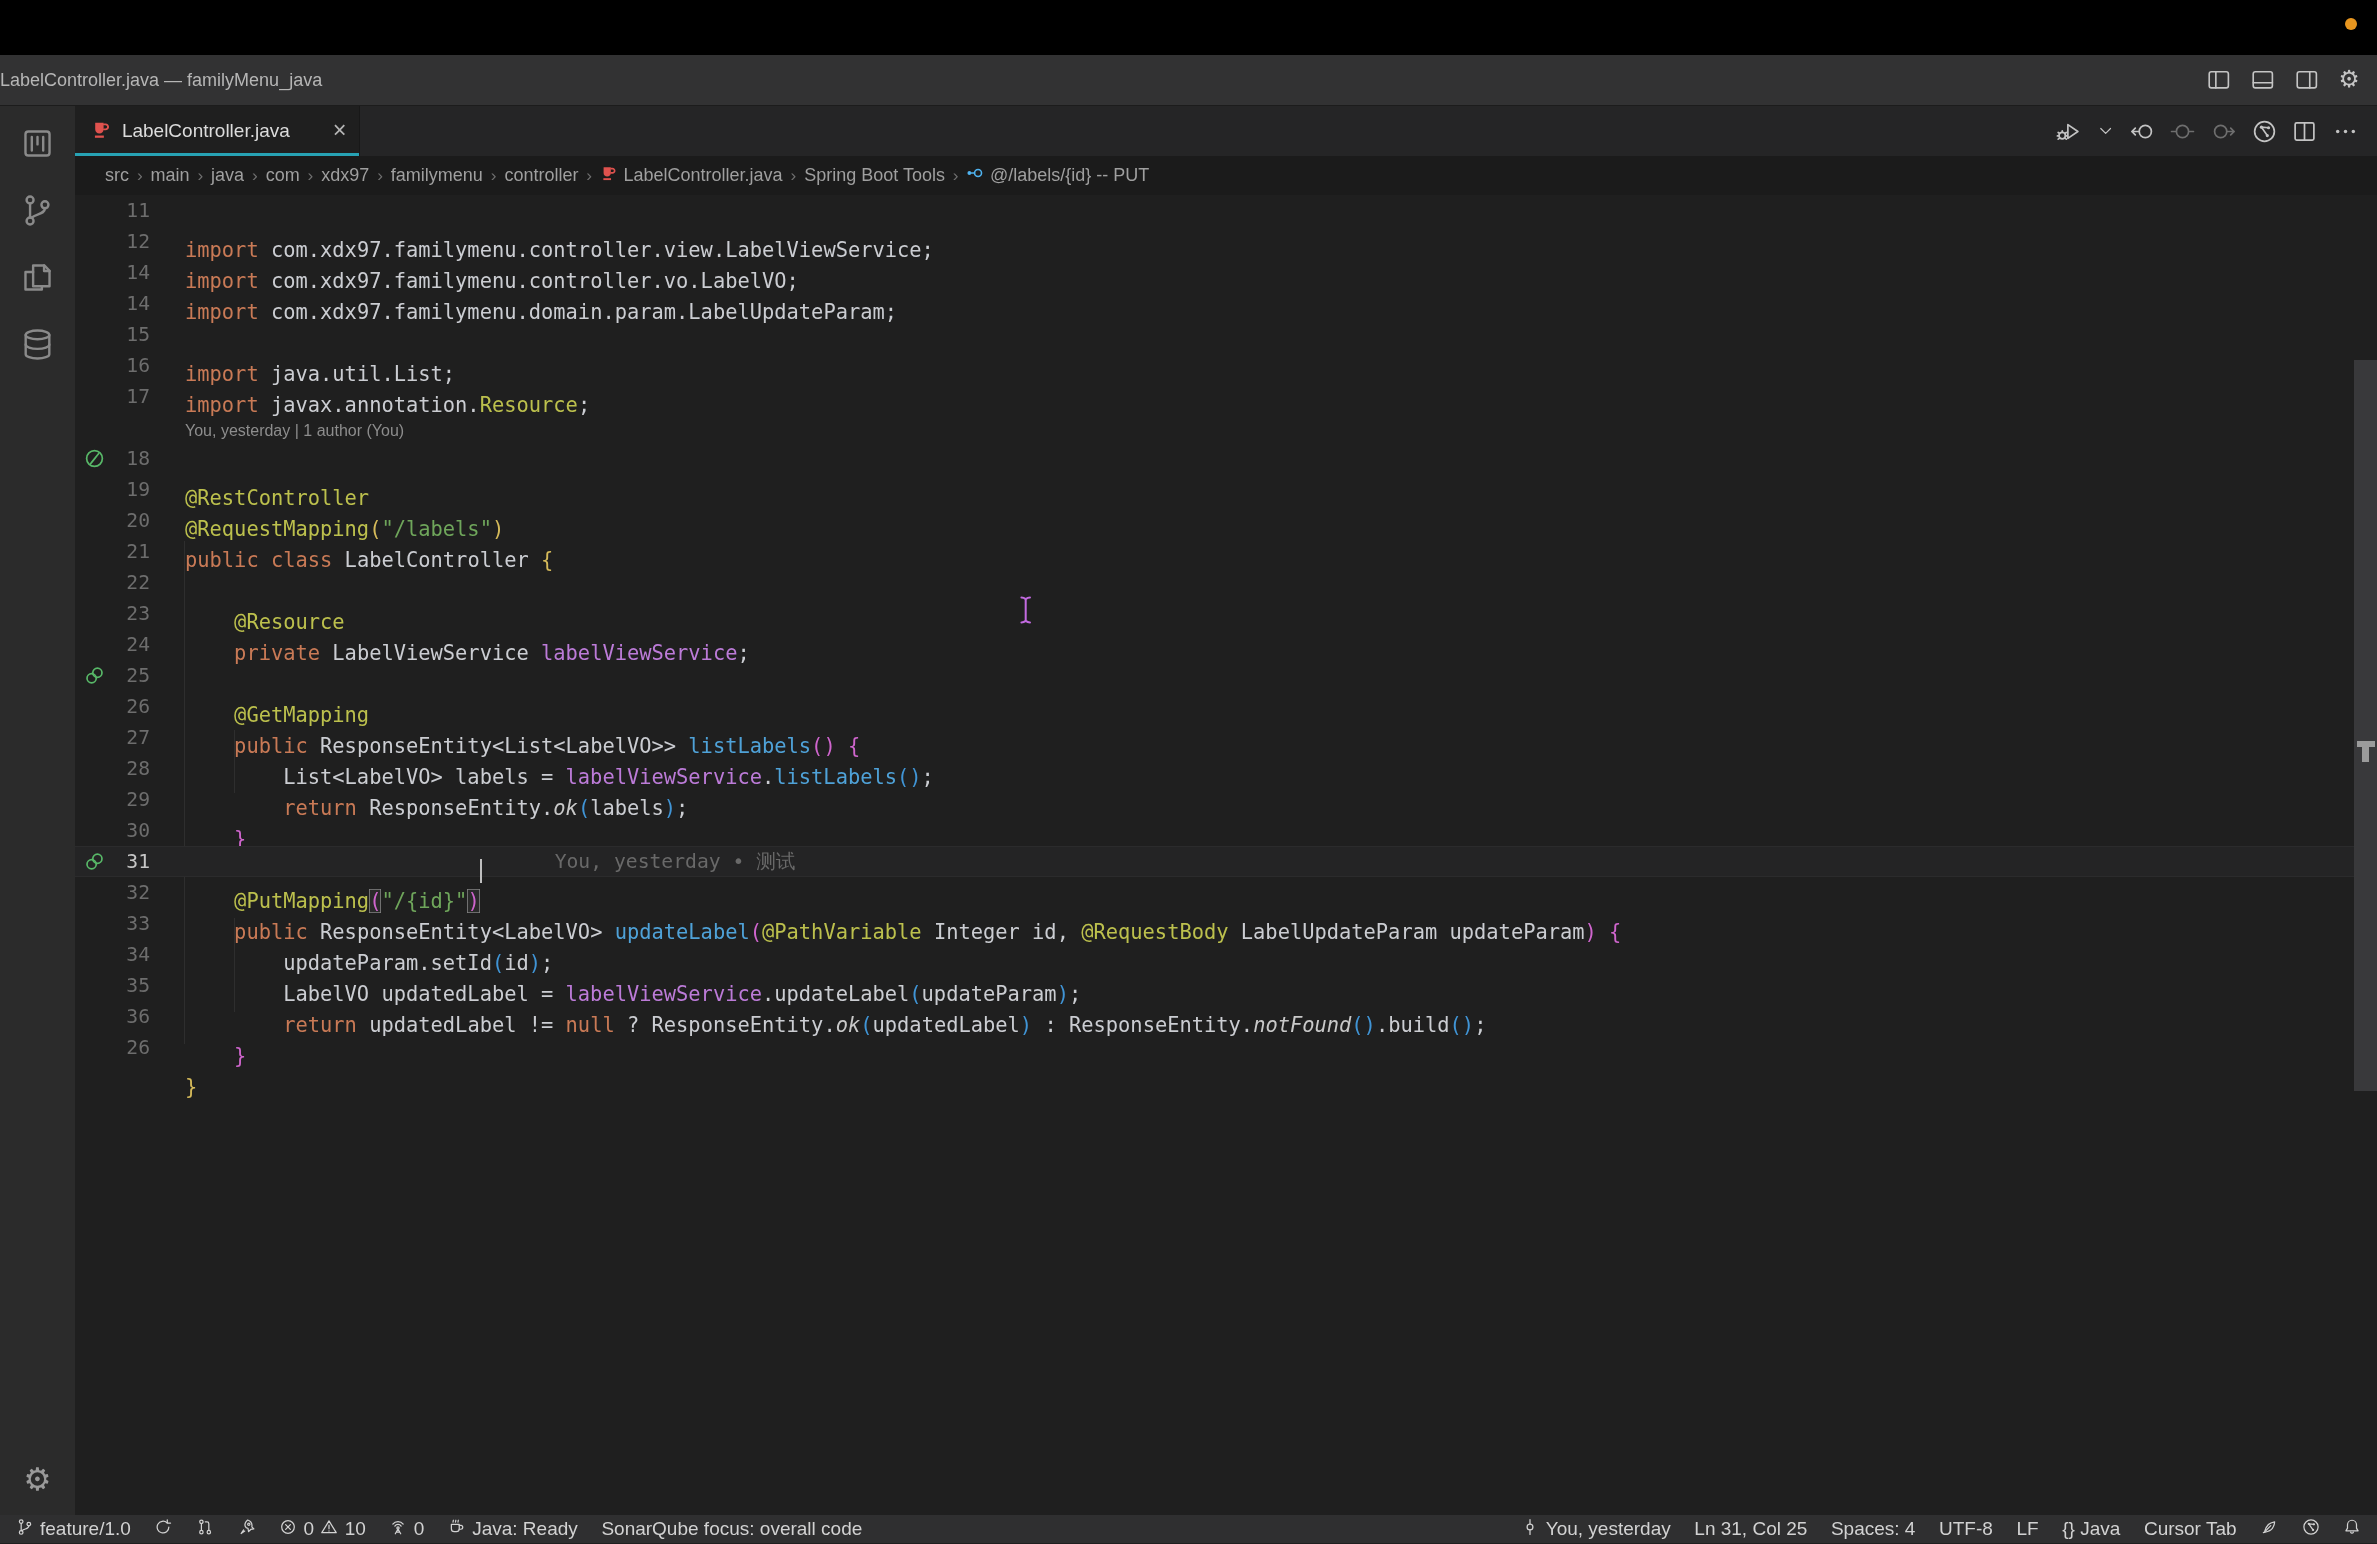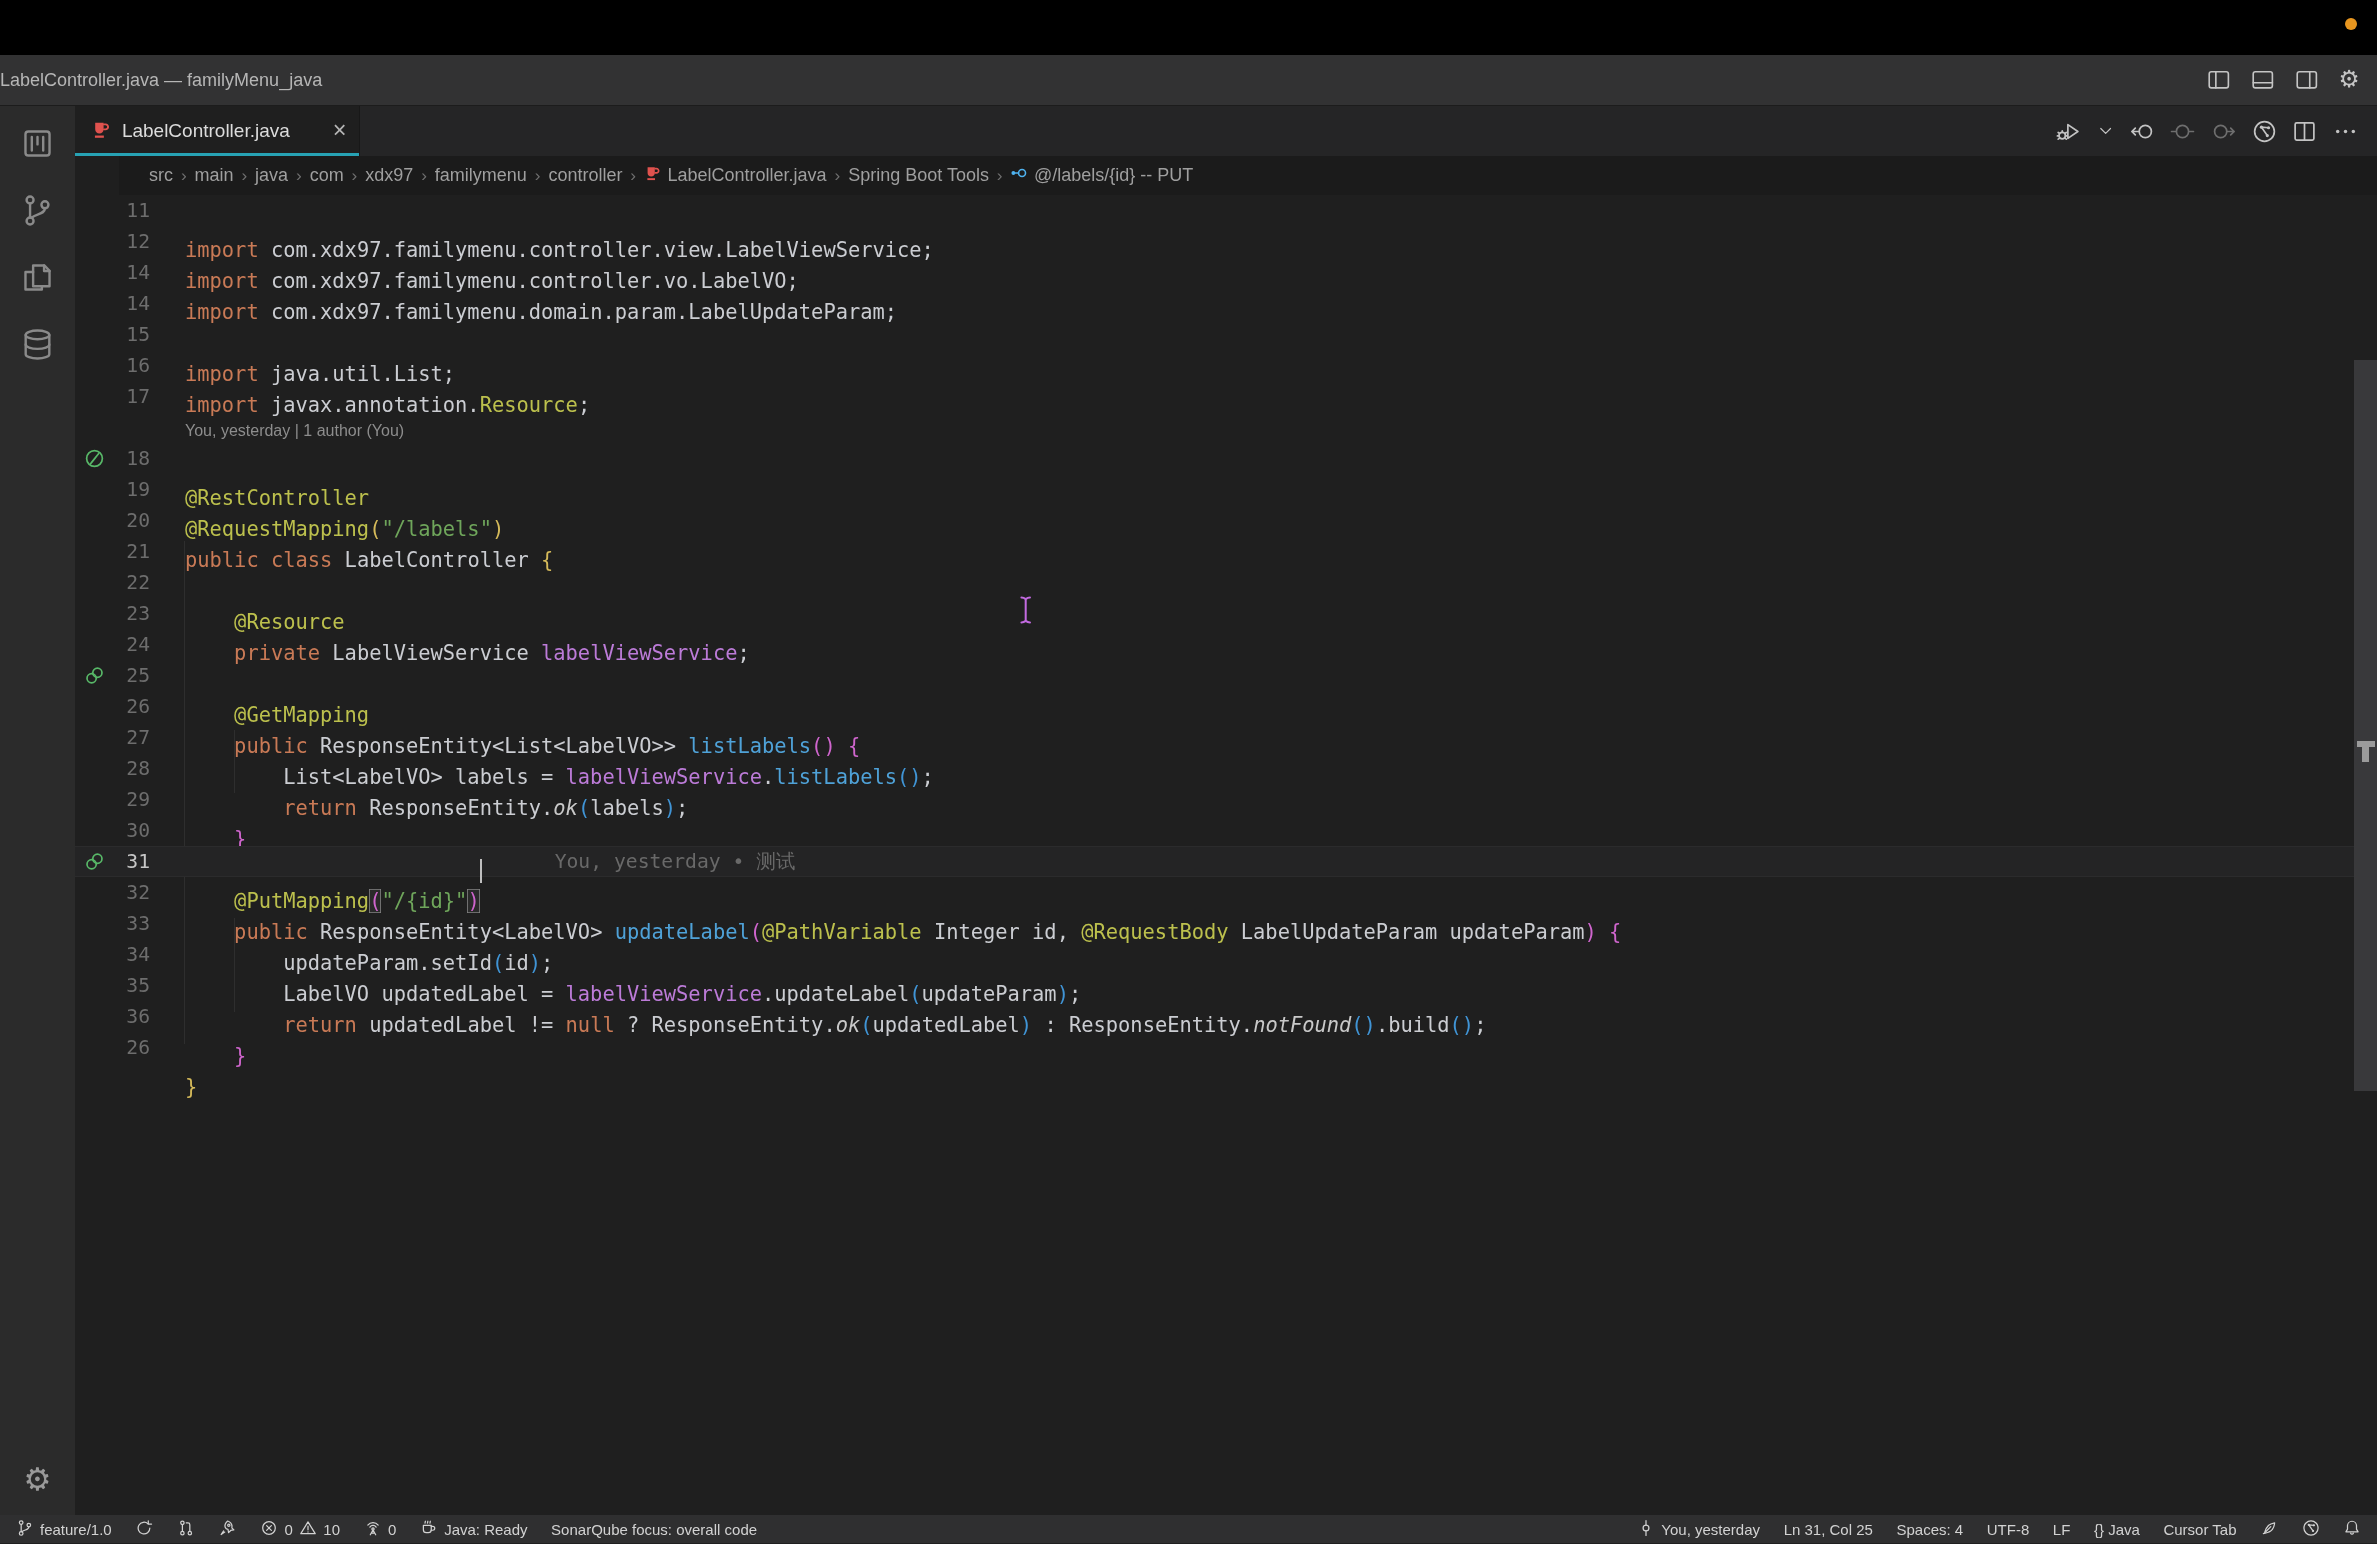--- a/index.html
+++ b/index.html
@@ -28,21 +28,21 @@
   .tab-underline{position:absolute;left:0;right:0;bottom:0;height:3.1px;}
   .tab-icon svg{width:21px;height:21px;display:block;}
   .tab-label{color:#dcdcdc;font-size:19px;white-space:nowrap;}
   .tab-close{color:#b5b5b5;font-size:23.6px;margin-left:auto;line-height:1;cursor:pointer;}
   .editor-actions{margin-left:auto;display:flex;align-items:center;gap:15.7px;padding-right:19px;color:#c3c3c3;}
   .ea{display:flex;align-items:center;cursor:pointer;}
   .ea svg{width:25px;height:25px;}
   .ea.dim{color:#6e6e6e;}
   .ea.small svg{width:17.3px;height:17.3px;}
   
-  .breadcrumbs{height:39px;background:#1b1b1b;display:flex;align-items:center;padding-left:30px;color:#9f9f9f;font-size:18px;white-space:nowrap;margin-left:44px;}
+  .breadcrumbs{height:39px;background:#1b1b1b;display:flex;align-items:center;padding-left:30px;color:#9f9f9f;font-size:18px;white-space:nowrap;}
   .crumb{display:flex;align-items:center;gap:5.5px;cursor:pointer;}
   .crumb svg{width:18px;height:18px;}
   .crumb-sep{color:#6f6f6f;margin:0 7.9px;font-size:17.3px;}
   
   .code-area{flex:1;position:relative;background:#1f1f1f;overflow:hidden;}
   .row{display:flex;height:31px;line-height:31px;font-family:"DejaVu Sans Mono",monospace;font-size:20.4px;white-space:pre;position:relative;}
   .g{width:39px;display:flex;align-items:center;justify-content:center;flex:none;}
   .g svg{width:21px;height:21px;}
   .ln{width:71px;flex:none;text-align:right;padding-right:35px;color:#6d6d6d;font-size:19.7px;box-sizing:border-box;}
   .codeline{flex:none;margin-top:40px;}
@@ -63,21 +63,21 @@
   .seg-b2m{color:#cf65cd;box-shadow:inset 0 0 0 0.8px #828282;background:rgba(255,255,255,0.05);}
   .iguide{position:absolute;width:0.8px;background:rgba(255,255,255,0.07);}
   .caret{position:absolute;width:1.6px;height:23.6px;background:#bfbfbf;}
   
   .sb{position:absolute;top:0;right:0;width:23px;height:100%;}
   .sb-thumb{position:absolute;top:165px;right:0;width:23px;height:731px;background:#39393b;}
   .sb-marker-bar{position:absolute;right:2.4px;top:546px;width:18px;height:5.5px;background:#9b9b9b;}
   .sb-marker-stem{position:absolute;right:7.9px;top:552px;width:7px;height:15px;background:#9b9b9b;}
   .mouse-ibeam{position:absolute;left:944px;top:401px;width:13.4px;height:28px;}
   
-  .statusbar{height:28px;background:#2f2f30;display:flex;align-items:center;justify-content:space-between;padding:0 15.7px;color:#d2d2d2;font-size:15px;box-sizing:border-box;}
+  .statusbar{height:28px;background:#2f2f30;display:flex;align-items:center;justify-content:space-between;padding:0 15.7px;color:#d2d2d2;font-size:19px;box-sizing:border-box;}
   .sb-left,.sb-right{display:flex;align-items:center;gap:23.6px;white-space:nowrap;}
   .sitem{display:flex;align-items:center;gap:6.3px;cursor:pointer;}
   .sitem svg{width:18px;height:18px;}
   .icon{display:inline-flex;align-items:center;justify-content:center;}
   .icon svg *{stroke:currentColor;fill:none;stroke-width:1.1;stroke-linecap:round;stroke-linejoin:round;}
 </style>
 </head>
 <body>
 
 <div class="screen">

